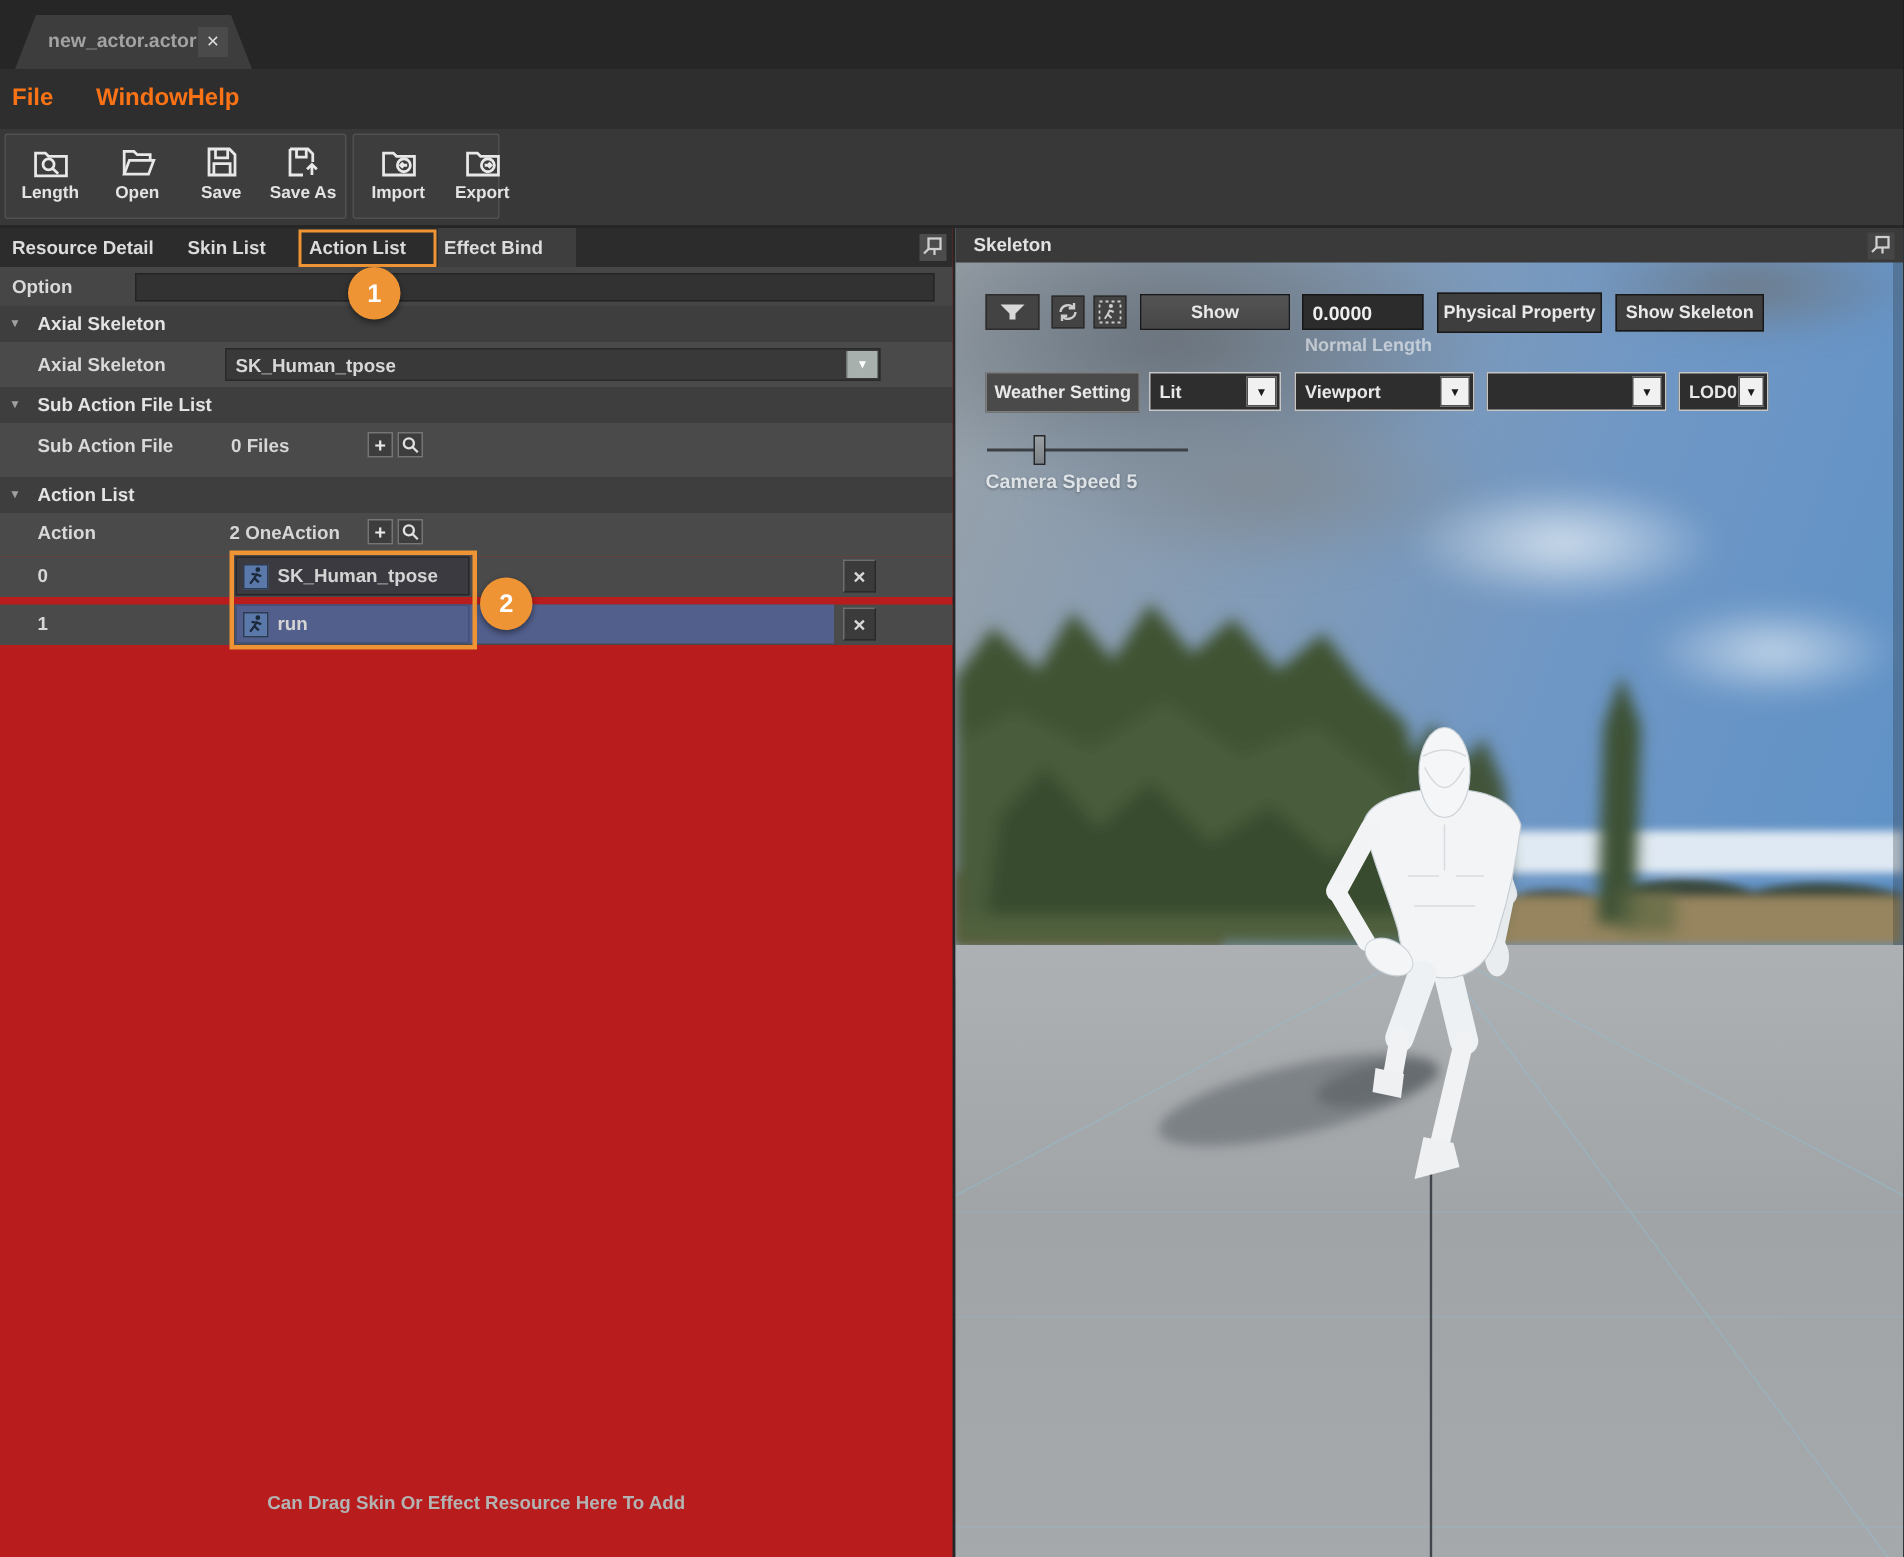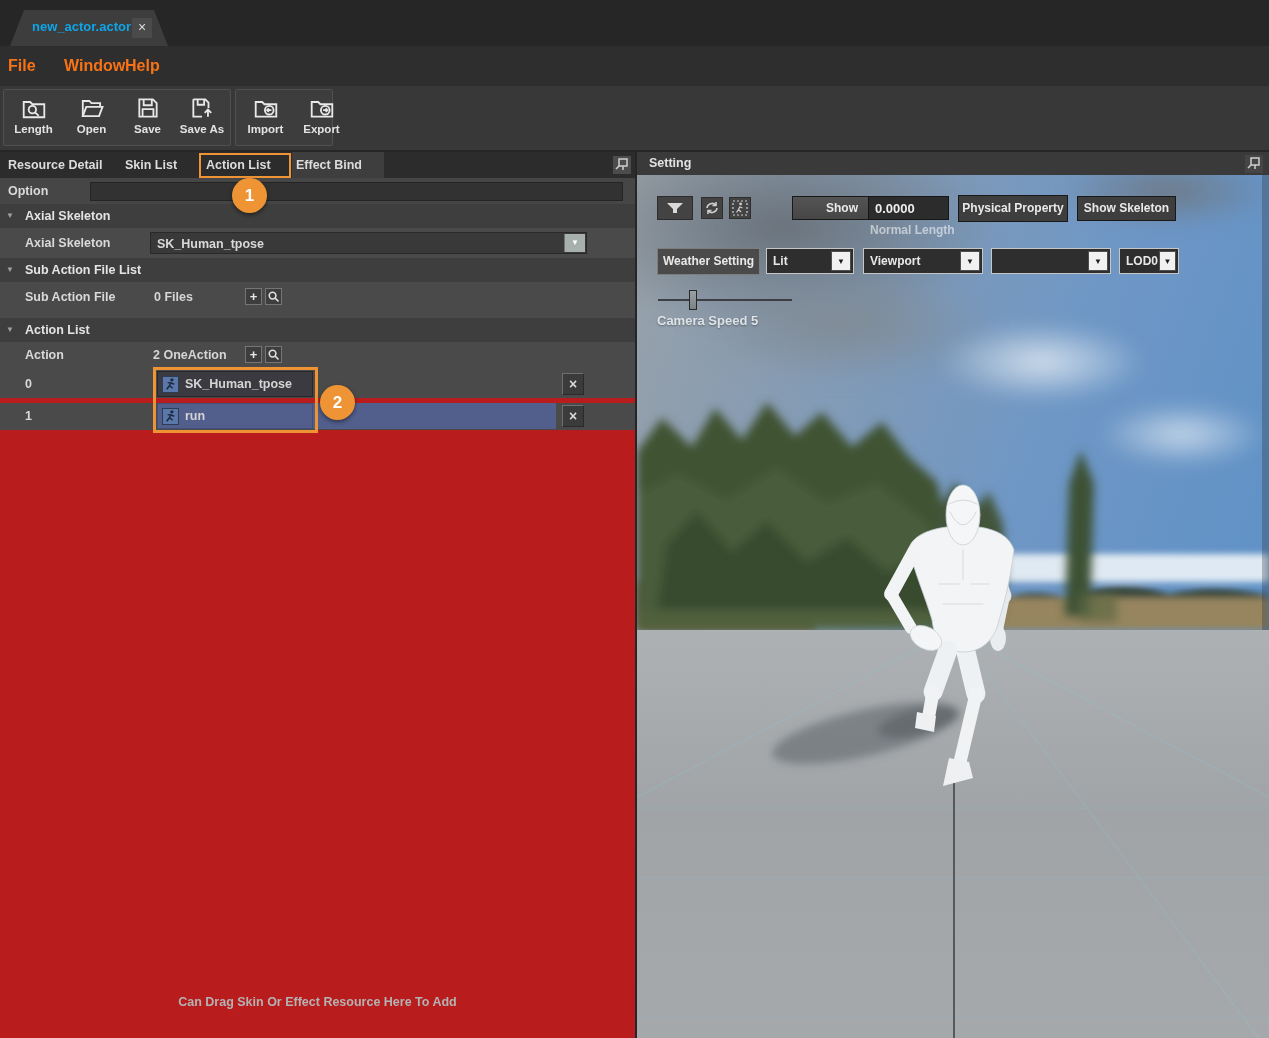--- a/index.html
+++ b/index.html
@@ -5,21 +5,21 @@
   html,body{margin:0;padding:0;background:#1b1b1b;}
   .app{position:relative;width:1269px;height:1038px;background:#262626;overflow:hidden;
        font-family:"Liberation Sans",sans-serif;-webkit-font-smoothing:antialiased;}
   .app *{box-sizing:border-box;}
   span,div,button,input{position:absolute;}
 
   
   .titlebar{left:0;top:0;width:100%;height:46px;background:#262626;}
   .doc-tab{left:10px;top:10px;width:158px;height:36px;background:#3d3d3d;
            clip-path:polygon(14px 0,144px 0,158px 36px,0 36px);}
-  .doc-tab-label{left:22px;top:9px;font-size:13px;font-weight:bold;color:#0ea5e9;}
+  .doc-tab-label{left:22px;top:9px;font-size:13px;font-weight:bold;color:#a3a3a3;}
   .doc-tab-close{left:122px;top:8px;width:20px;height:20px;background:#4a4a4a;color:#dcdcdc;
                  font-size:14px;text-align:center;line-height:19px;}
   .menubar{left:0;top:46px;width:100%;height:40px;background:#2e2e2e;}
   .menu-item{top:11px;font-size:16px;font-weight:bold;color:#f97316;cursor:default;}
   .mi-0{left:8px;} .mi-1{left:64px;} .mi-2{left:125px;}
   .toolbar{left:0;top:86px;width:100%;height:64px;background:#383838;}
   .tb-group{top:3px;height:57px;background:#3d3d3d;border:1px solid #505050;border-radius:2px;}
   .tbg-0{left:3px;width:228px;} .tbg-1{left:235px;width:98px;}
   .tb-btn{top:3px;width:55px;height:50px;text-align:center;color:#e3e3e3;}
   .tb-ico{left:0;top:2px;width:100%;height:26px;}
@@ -106,21 +106,21 @@
   .vp-title-t{left:12px;top:4px;font-size:12.5px;font-weight:bold;color:#e2e2e2;}
   .vp-pin{right:6px;top:3px;left:auto;background:#454545;}
 
   .vbtn{background:#3e3e3e;border:1px solid #181818;color:#e9e9e9;font-weight:bold;font-size:12px;
         text-align:center;z-index:10;padding:0;}
   .icobtn{background:#434343;border:1px solid #2d2d2d;z-index:10;}
   .cam-btn{left:20px;top:44px;width:36px;height:24px;}
   .refresh-btn{left:64px;top:45px;width:22px;height:22px;}
   .locate-btn{left:92px;top:45px;width:22px;height:22px;}
   .show-btn{left:123px;top:44px;width:100px;height:24px;line-height:22px;
-            background:linear-gradient(#545454,#464646);margin-left:32px;}
+            background:linear-gradient(#545454,#464646);}
   .nval{left:231px;top:44px;width:81px;height:24px;background:#2c2c2c;border:1px solid #171717;
         color:#ededed;font-size:13px;font-weight:bold;padding-left:6px;z-index:10;}
   .nlabel{left:233px;top:71px;font-size:12px;font-weight:bold;color:rgba(255,255,255,.55);z-index:10;}
   .pp-btn{left:321px;top:43px;width:110px;height:27px;line-height:25px;}
   .sk-btn{left:440px;top:44px;width:99px;height:25px;line-height:23px;}
   .weather-btn{left:20px;top:96px;width:103px;height:27px;line-height:25px;
                background:#4a4a4a;border:1px solid #7d7d7d;}
   .vdd{height:26px;top:96px;background:#2e2e2e;border:1px solid #c6c6c6;z-index:10;}
   .vdd-v{left:6px;top:5px;font-size:12px;font-weight:bold;color:#e8e8e8;}
   .vdd-b{right:2px;top:2px;width:20px;height:20px;background:#f1f1f1;border:1px solid #4f4f4f;
@@ -394,21 +394,21 @@
           <path d="M277,400 L254,442" stroke="#f1f3f5" stroke-width="14" fill="none"></path>
           <path d="M254,442 L274,476" stroke="#f2f4f6" stroke-width="12" fill="none"></path>
           <ellipse cx="289" cy="486" rx="17" ry="11" fill="#f3f5f6" transform="rotate(28 289 486)" stroke="#ccd2d7" stroke-width=".7"></ellipse>
         </g>
       </svg>
 
       <div class="edge-strip"></div>
     </div>
 
     <div class="vp-title">
-      <span class="vp-title-t">Setting</span>
+      <span class="vp-title-t">Skeleton</span>
       <span class="pin-btn vp-pin">
         <svg width="18" height="18" viewBox="0 0 18 18" fill="none" stroke="#cfcfcf" stroke-width="1.5">
           <rect x="6" y="3" width="8" height="7"></rect>
             <path d="M6 10l-3 3M10 10v4"></path>
         </svg></span>
     </div>
 
     <button class="icobtn cam-btn">
       <svg width="22" height="16" viewBox="0 0 22 16" style="position:absolute;left:6px;top:3px">
         <polygon points="3,3 19,3 13,9 13,13 9,13 9,9" fill="#d9d9d9"></polygon>

